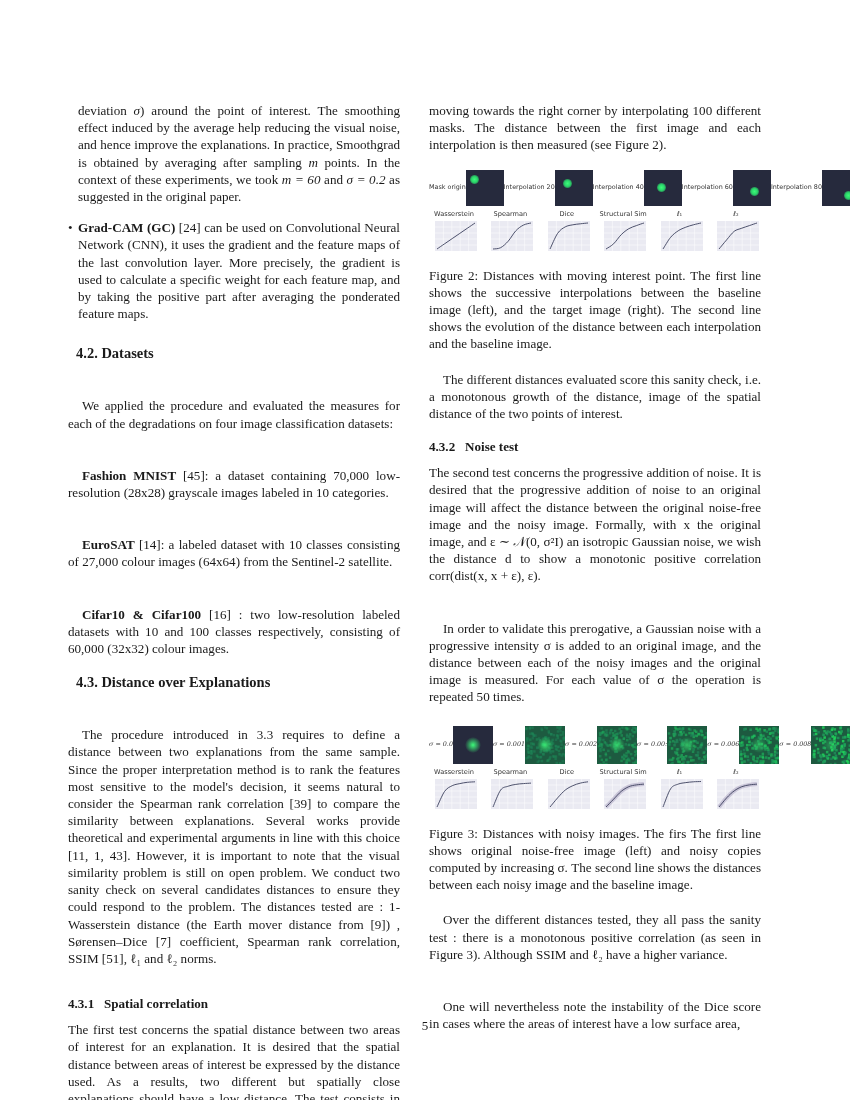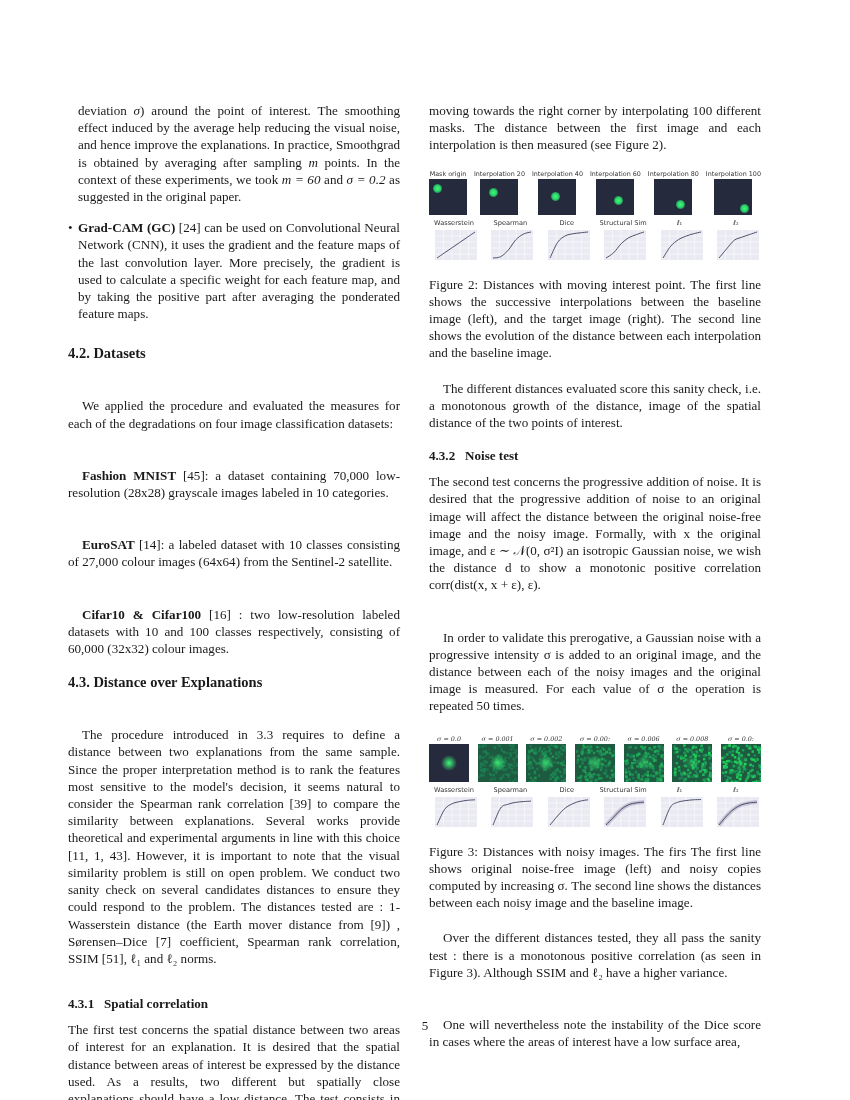--- a/index.html
+++ b/index.html
@@ -6,29 +6,29 @@
   body { width:850px; height:1100px; position:relative; overflow:hidden;
          font-family:"Liberation Serif", "DejaVu Serif", serif; color:#1a1a1a; }
   .col { position:absolute; top:102px; width:332px; font-size:13.1px; line-height:17.2px; }
   .col.left { left:68px; }
   .col.right { left:429px; }
   p { margin:0; text-align:justify; hyphens:auto; }
   p.ind { text-indent:14px;margin-top:35px; }
   .bullet { position:relative; padding-left:0; margin-top:14px; text-align:justify; }
   .bdot { position:absolute; left:-10px; top:0; }
   .li-wrap { padding-left:10px; }
-  h2 { font-size:14.5px; font-weight:bold; margin:14px 0 8px 0; line-height:18px; }
+  h2 { font-size:14.5px; font-weight:bold; margin:14px 0 8px 8px; line-height:18px; }
   h3 { font-size:13.1px; font-weight:bold; margin:18px 0 8px 0; line-height:18px; }
   h3 .num { display:inline-block; width:36px; }
   b { font-weight:bold; }
   i.m { font-style:italic; }
   .page-num { position:absolute; top:1018px; left:0; width:850px; text-align:center; font-size:13px; }
   .fig { position:relative; width:332px; }
   .fig-row { display:flex; justify-content:space-between; }
-  .thumb { display:flex; flex-direction:column; align-items:center; }
+  .thumb { display:flex; flex-direction:row; align-items:center; }
   .thumb-label { font-family:"DejaVu Sans", sans-serif; font-size:6.4px; color:#333; white-space:nowrap; height:9px; line-height:9px; }
   .img { width:38px; height:36px; background:#262a3d; position:relative; overflow:hidden; }
   .dot { position:absolute; width:9px; height:9px; border-radius:50%;
          background:radial-gradient(circle, #3dfa7a 0%, #2bd66a 45%, rgba(38,42,61,0) 100%); }
   .plot-title { font-family:"DejaVu Sans", sans-serif; font-size:6.6px; color:#333; text-align:center; height:9px; line-height:9px; }
   .plot svg { display:block; }
   .caption { margin-top:10px; }
 </style>
 </head>
 <body>

